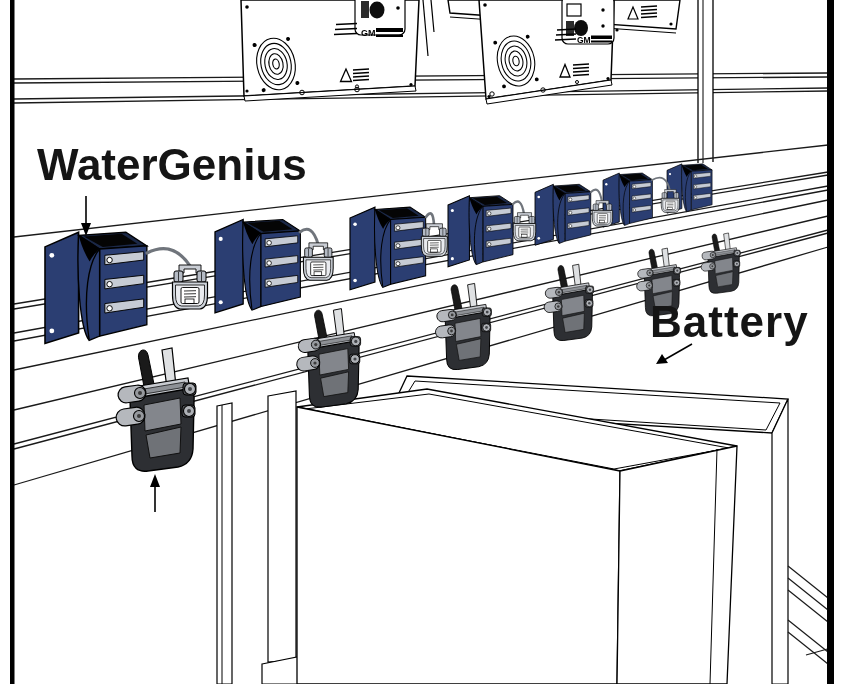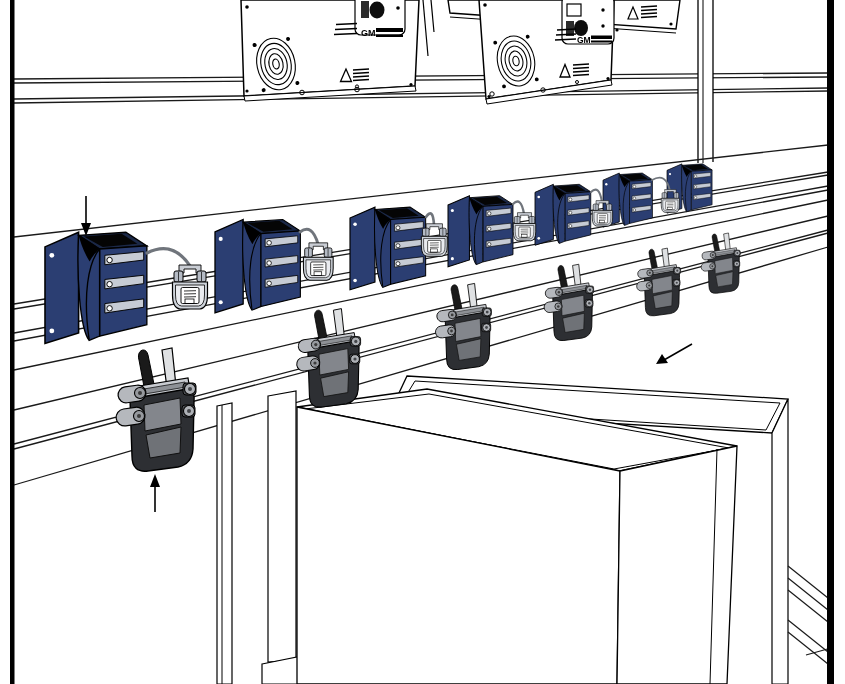--- a/index.html
+++ b/index.html
@@ -278,13 +278,15 @@
   </g>
   <g>
     <line x1="692" y1="344" x2="664" y2="360" stroke="#000" stroke-width="1.6"></line>
     <polygon points="656,364 668,363 662,354" fill="#000"></polygon>
   </g>
 
   <rect x="10" y="0" width="4.5" height="684" fill="#000"></rect>
   <rect x="827" y="0" width="7" height="684" fill="#000"></rect>
 </svg>
 
+  <div class="diagram-label" id="label-watergenius">WaterGenius</div>
+  <div class="diagram-label" id="label-battery">Battery</div>
 </div>
 
 </body></html>

